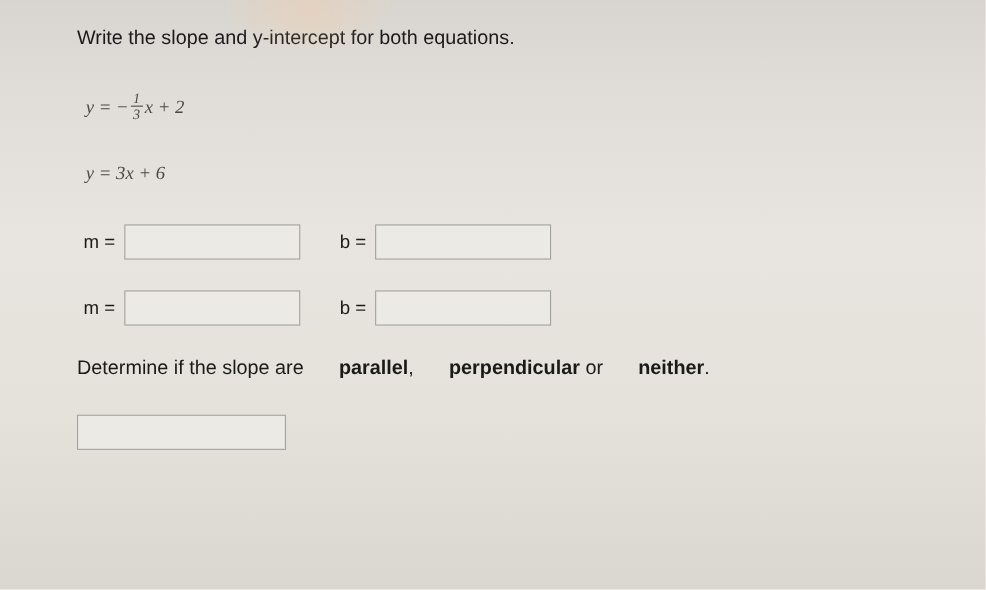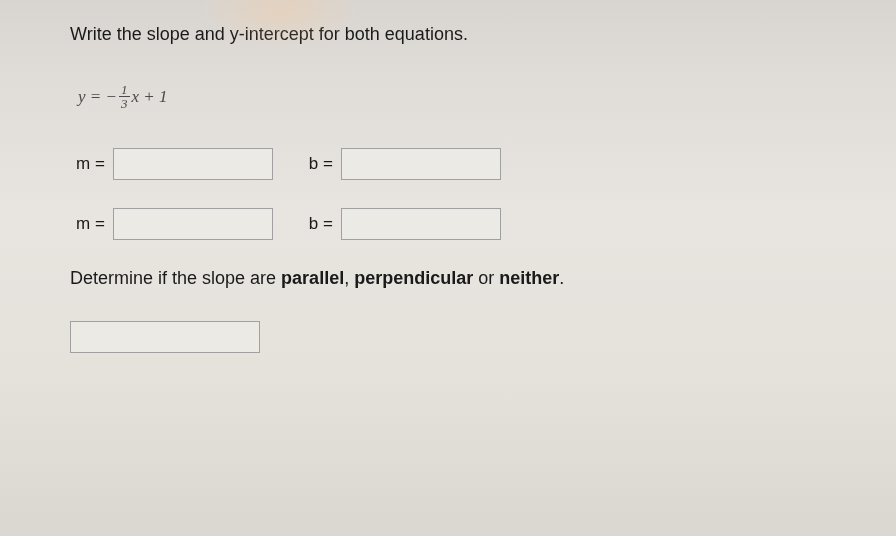--- a/index.html
+++ b/index.html
@@ -89,35 +89,37 @@
       width: 36px;
     }
     .question2 {
       font-size: 18px;
       color: #1a1a1a;
       margin-top: 22px;
       margin-bottom: 32px;
     }
     .question2 strong {
       font-weight: bold;
+      margin-left: 27px;
     }
     .final-input {
       margin-left: 0;
     }
   </style>
 </head>
 <body>
 
 <div class="content">
   <div class="instruction">Write the slope and y-intercept for both equations.</div>
 
   <div class="equation">
-    <span>y</span><span> = </span><span>−</span><span class="frac"><span class="num">1</span><span class="den">3</span></span><span>x + 1</span>
+    <span>y</span><span> = </span><span>−</span><span class="frac"><span class="num">1</span><span class="den">3</span></span><span>x + 2</span>
   </div>
 
+  <div class="equation">y = 3x + 6</div>
 
   <div class="input-rows">
     <div class="input-row">
       <span class="field-label">m =</span>
       <input type="text" class="text-input" value="" style="">
       <span class="gap"></span>
       <span class="field-label">b =</span>
       <input type="text" class="text-input" value="" style="">
     </div>
     <div class="input-row">

